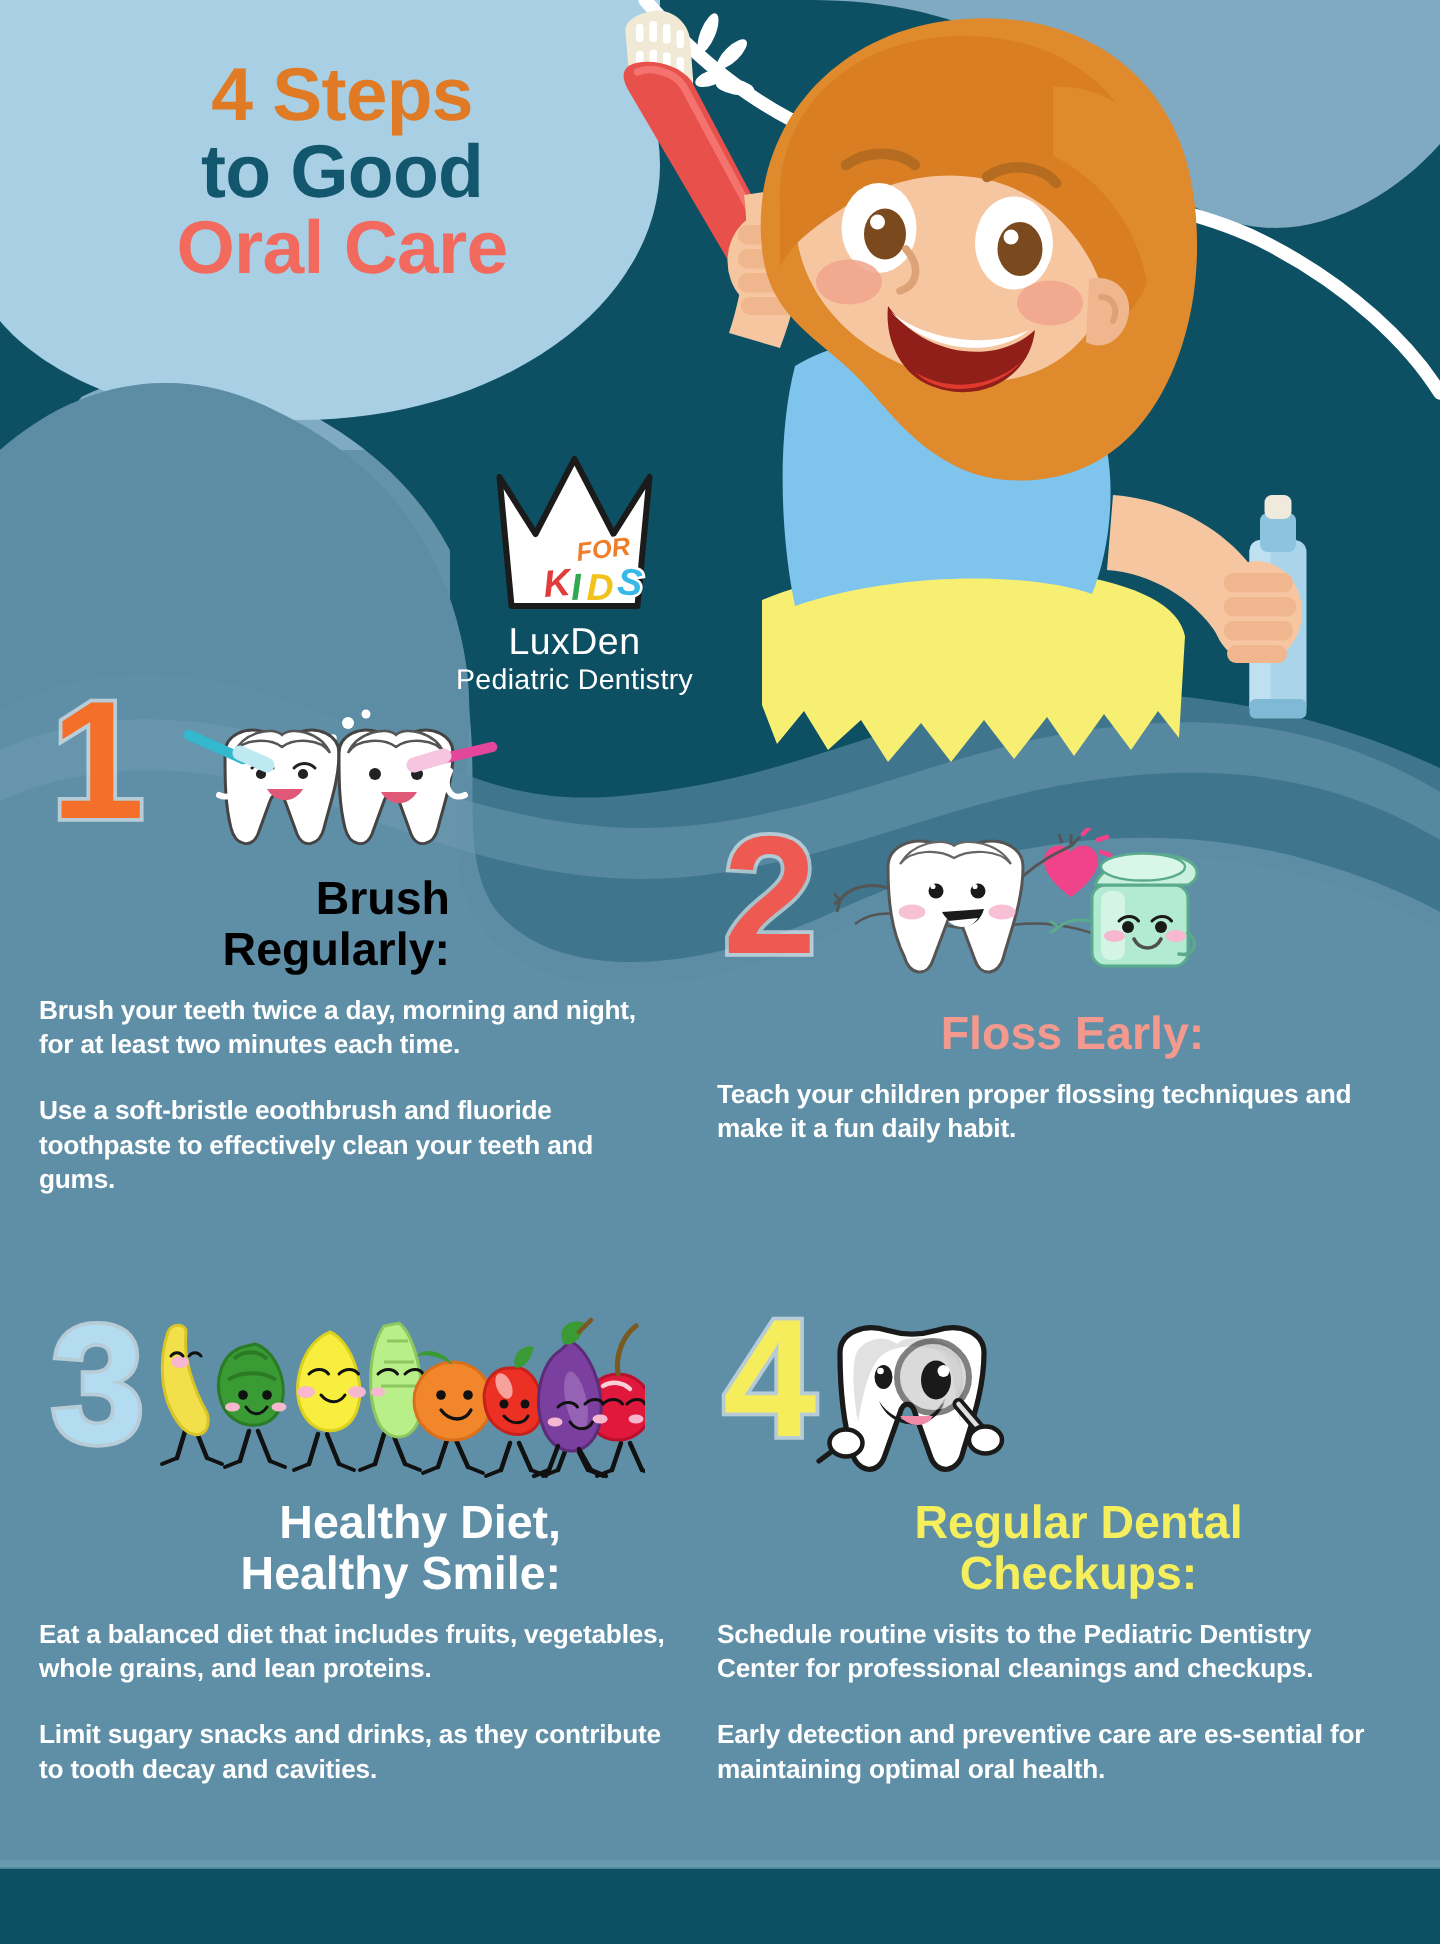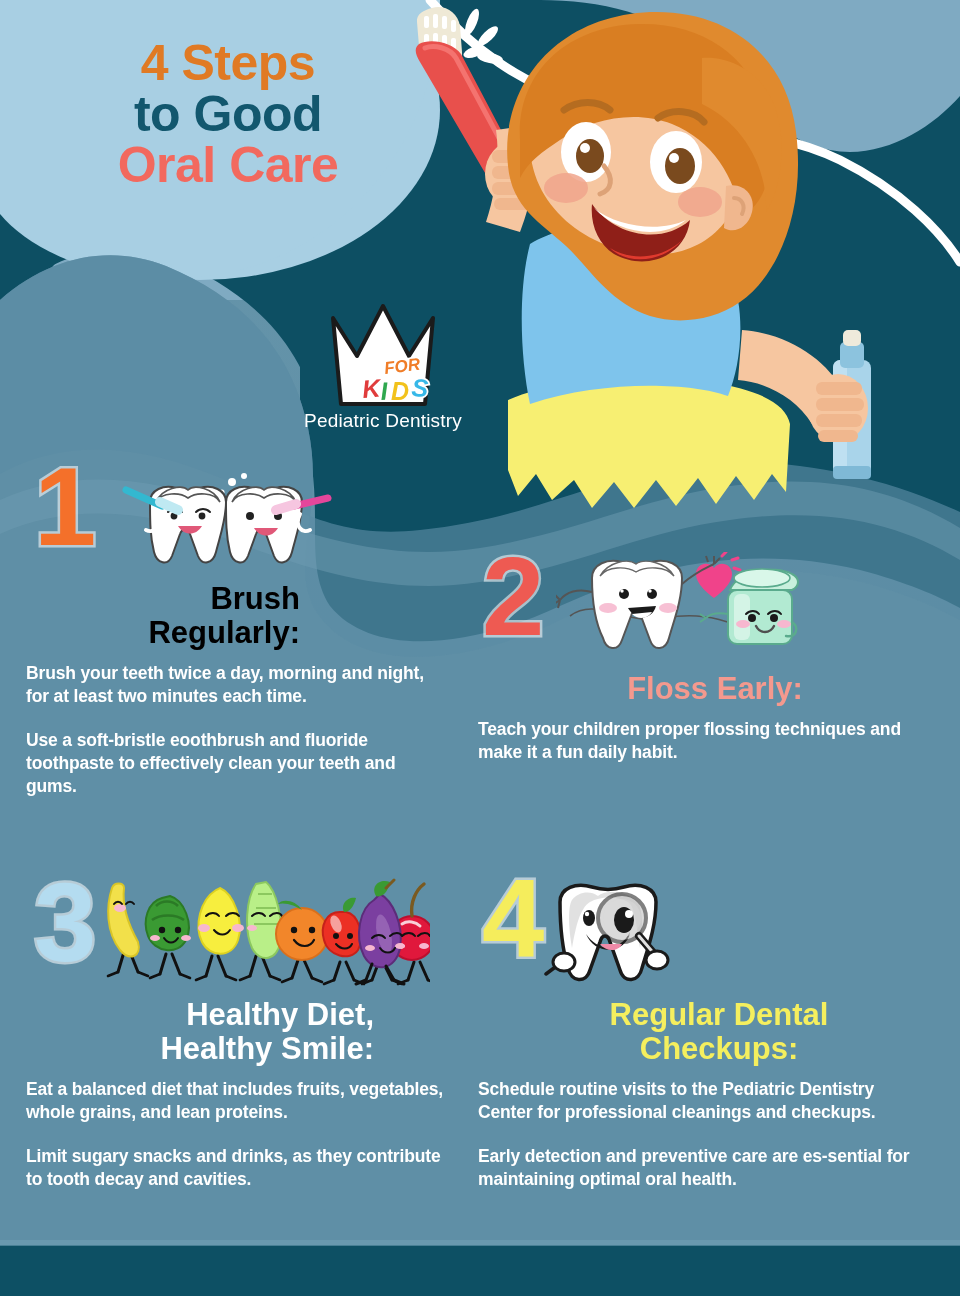--- a/index.html
+++ b/index.html
@@ -277,20 +277,21 @@
     <svg id="logo-crown" viewBox="0 0 120 110">
       <path d="M18,104 L10,18 L34,56 L60,6 L86,56 L110,18 L102,104 Z" fill="#ffffff" stroke="#1b1b1b" stroke-width="4" stroke-linejoin="round"></path>
       <g>
         <text x="62" y="74" font-family="Liberation Sans, sans-serif" font-size="17" font-weight="700" font-style="italic" fill="#f07d28" stroke="#ffffff" stroke-width="3" paint-order="stroke" transform="rotate(-7 62 74)">FOR</text>
         <text x="40" y="98" font-family="Liberation Sans, sans-serif" font-size="25" font-weight="800" font-style="italic" fill="#e03c3c" stroke="#ffffff" stroke-width="3.5" paint-order="stroke" transform="rotate(-5 40 98)">K</text>
         <text x="58" y="100" font-family="Liberation Sans, sans-serif" font-size="25" font-weight="800" font-style="italic" fill="#2fa84f" stroke="#ffffff" stroke-width="3.5" paint-order="stroke" transform="rotate(-3 58 100)">I</text>
         <text x="68" y="100" font-family="Liberation Sans, sans-serif" font-size="25" font-weight="800" font-style="italic" fill="#f2c21c" stroke="#ffffff" stroke-width="3.5" paint-order="stroke">D</text>
         <text x="88" y="96" font-family="Liberation Sans, sans-serif" font-size="25" font-weight="800" font-style="italic" fill="#37b8e8" stroke="#ffffff" stroke-width="3.5" paint-order="stroke" transform="rotate(4 88 96)">S</text>
       </g>
     </svg>
+    <div class="logo-name">LuxDen</div>
     <div class="logo-sub">Pediatric Dentistry</div>
   </div>
 
   <div class="step" id="step-1">
     <div class="step-art">
       <span class="step-num num1">1</span>
       <svg class="art-svg" id="art-1" width="210" height="112" viewBox="0 0 210 112">
 
         <circle cx="110" cy="10" r="4" fill="#ffffff"></circle>
         <circle cx="122" cy="4" r="3" fill="#ffffff"></circle>

